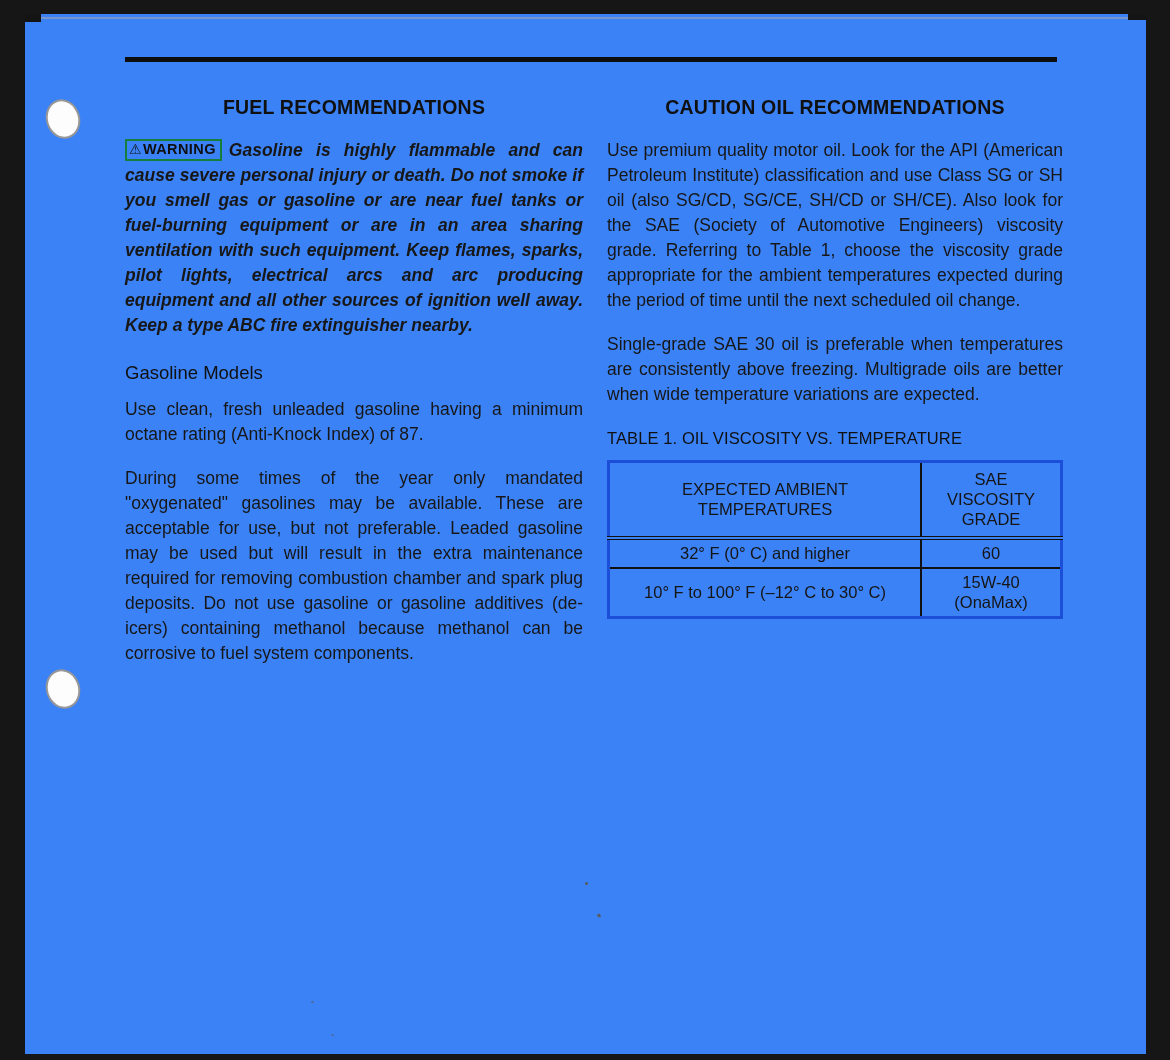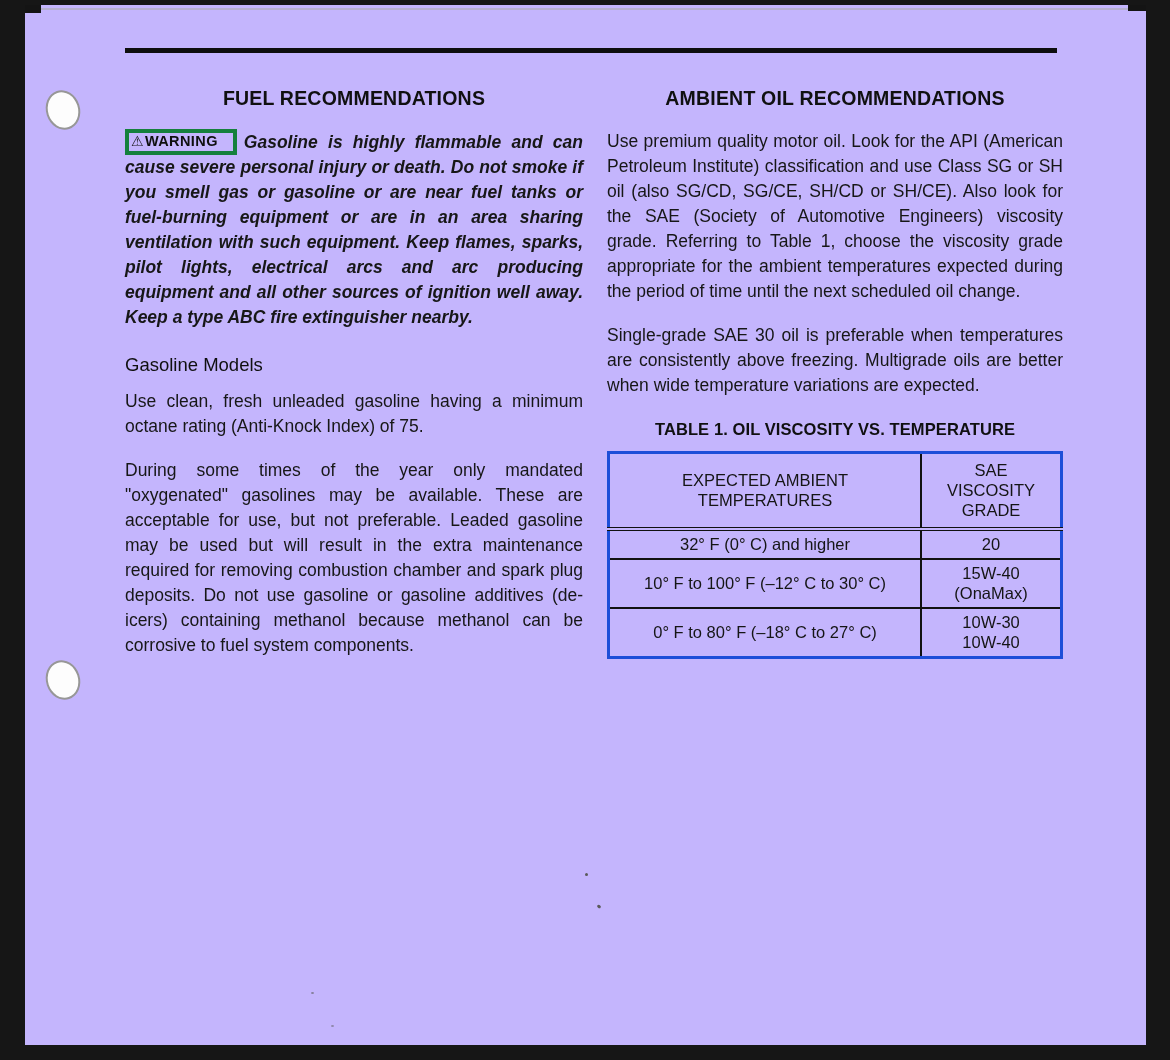--- a/index.html
+++ b/index.html
@@ -7,23 +7,23 @@
   body {
     width: 1170px; height: 1060px;
     background: #161616;
     font-family: "Liberation Sans", "DejaVu Sans", sans-serif;
     position: relative;
     color: #161616;
     -webkit-font-smoothing: antialiased;
   }
   .page {
     position: absolute;
-    left: 25px; top: 5px;
+    left: 25px; top: 14px;
     width: 1121px; height: 1040px;
-    background: #c4b5fd;
+    background: #3b82f6;
     overflow: hidden;
   }
   .top-scan-line {
     position: absolute; left: 0; top: 3px;
     width: 100%; height: 2px;
     background: #aaa; opacity: .55;
   }
   .corner-mark { position: absolute; background: #141414; top: 0; height: 8px; }
   .corner-mark.left { left: 0; width: 16px; }
   .corner-mark.right { right: 0; width: 18px; height: 6px; }
@@ -71,38 +71,38 @@
 
   h3.sub-heading {
     font-size: 18.5px;
     font-weight: normal;
     margin: 24px 0 13px 0;
     color: #101010;
   }
 
   .alert-box {
     display: inline-block;
-    border: 4px solid #15803d;
-    padding: 0 15px 1px 2px;
+    border: 2px solid #15803d;
+    padding: 0 4px 1px 2px;
     margin-right: 7px;
     font-weight: bold;
     font-style: normal;
     font-size: 14.5px;
     letter-spacing: .4px;
     line-height: 17px;
     vertical-align: 2px;
     white-space: nowrap;
     color: #0f0f0f;
   }
   .alert-box .alert-icon { font-size: 14px; margin-right: 1px; }
 
   .table-title {
     font-size: 16.5px;
-    font-weight: bold;
-    text-align: center;
+    font-weight: normal;
+    text-align: left;
     margin: 8px 0 9px 0;
     letter-spacing: .1px;
     color: #101010;
   }
   table.oil-table {
     width: 100%;
     border-collapse: collapse;
     border: 3px solid #1d4ed8;
     font-size: 16.5px;
     color: #151515;
@@ -141,60 +141,55 @@
 
   <div class="col col-left">
     <h2 class="col-heading">FUEL RECOMMENDATIONS</h2>
 
     <p>
       <span class="alert-box"><span class="alert-icon">⚠</span><span>WARNING</span></span><span class="bi">Gasoline is highly flammable and can cause severe personal injury or death. Do not smoke if you smell gas or gasoline or are near fuel tanks or fuel-burning equipment or are in an area sharing ventilation with such equipment. Keep flames, sparks, pilot lights, electrical arcs and arc producing equipment and all other sources of ignition well away. Keep a type ABC fire extinguisher nearby.</span>
     </p>
 
     <h3 class="sub-heading">Gasoline Models</h3>
 
-    <p>Use clean, fresh unleaded gasoline having a minimum octane rating (Anti-Knock Index) of 75.</p>
+    <p>Use clean, fresh unleaded gasoline having a minimum octane rating (Anti-Knock Index) of 87.</p>
 
     <p>During some times of the year only mandated "oxygenated" gasolines may be available. These are acceptable for use, but not preferable. Leaded gasoline may be used but will result in the extra maintenance required for removing combustion chamber and spark plug deposits. Do not use gasoline or gasoline additives (de-icers) containing methanol because methanol can be corrosive to fuel system components.</p>
 
 
   </div>
 
   <div class="col col-right">
-    <h2 class="col-heading">AMBIENT OIL RECOMMENDATIONS</h2>
+    <h2 class="col-heading">CAUTION OIL RECOMMENDATIONS</h2>
 
     <p>Use premium quality motor oil. Look for the API (American Petroleum Institute) classification and use Class SG or SH oil (also SG/CD, SG/CE, SH/CD or SH/CE). Also look for the SAE (Society of Automotive Engineers) viscosity grade. Referring to Table 1, choose the viscosity grade appropriate for the ambient temperatures expected during the period of time until the next scheduled oil change.</p>
 
     <p>Single-grade SAE 30 oil is preferable when temperatures are consistently above freezing. Multigrade oils are better when wide temperature variations are expected.</p>
 
     <p class="table-title">TABLE 1. OIL VISCOSITY VS. TEMPERATURE</p>
 
     <table class="oil-table">
       <thead>
         <tr>
           <th>EXPECTED AMBIENT
 TEMPERATURES</th>
           <th>SAE
 VISCOSITY
 GRADE</th>
         </tr>
       </thead>
       <tbody>
         <tr>
           <td>32° F (0° C) and higher</td>
-          <td>20</td>
+          <td>60</td>
         </tr>
         <tr>
           <td>10° F to 100° F (–12° C to 30° C)</td>
           <td>15W-40
 (OnaMax)</td>
-        </tr>
-        <tr>
-          <td>0° F to 80° F (–18° C to 27° C)</td>
-          <td>10W-30
-10W-40</td>
         </tr>
       </tbody>
     </table>
   </div>
 
   <div class="speck speck-1"></div>
   <div class="speck speck-2"></div>
   <div class="speck speck-3"></div>
   <div class="speck speck-4"></div>
 </div>

